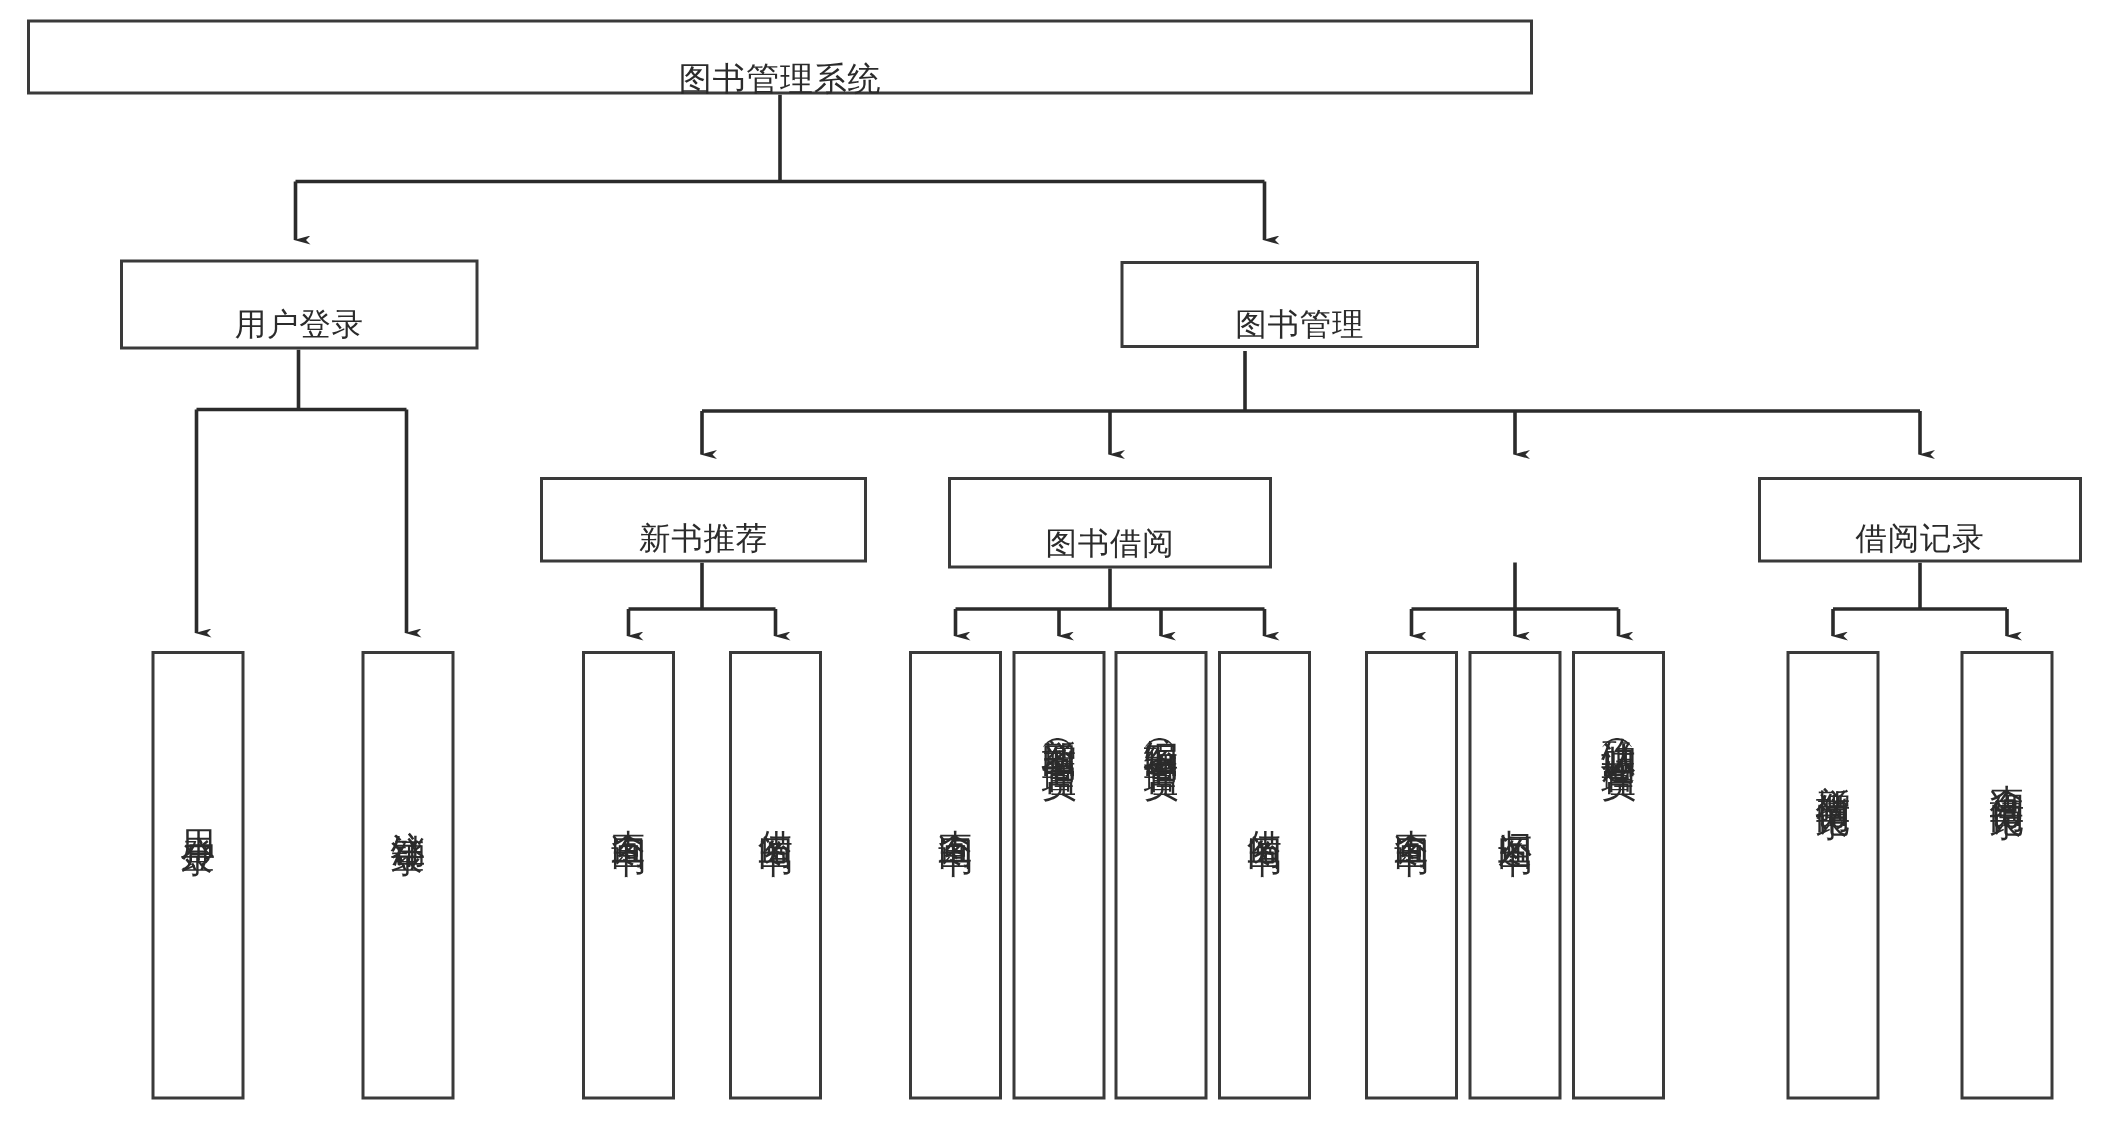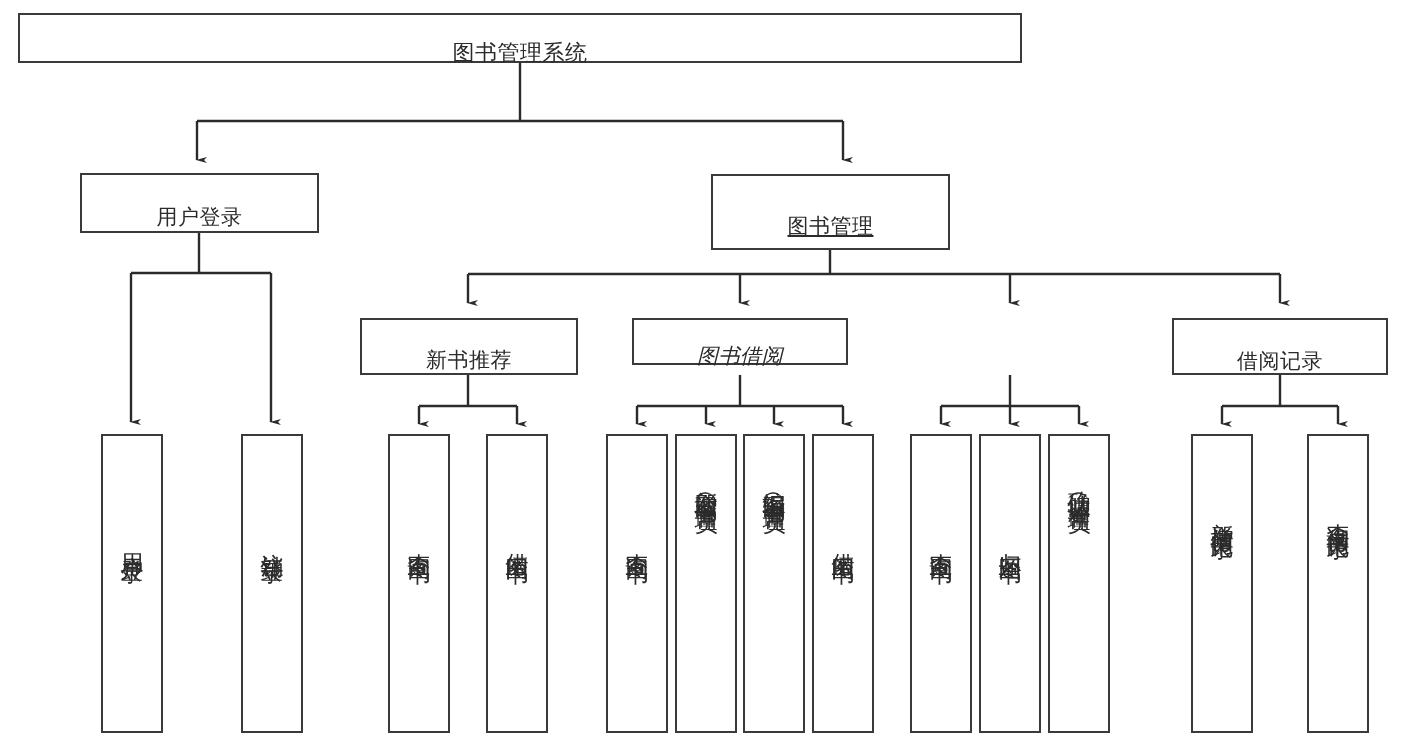--- a/index.html
+++ b/index.html
@@ -124,34 +124,34 @@
   </svg>
 
   <div class="node root horiz" style="left:18px; top:13px; width:1004px; height:50px;">
     <span class="lbl">图书管理系统</span>
   </div>
 
   <div class="node horiz" style="left:80px; top:173px; width:239px; height:60px;">
     <span class="lbl">用户登录</span>
   </div>
 
-  <div class="node horiz" style="left:711px; top:174px; width:239px; height:76px;text-decoration:underline;">
+  <div class="node horiz" style="left:747px; top:174px; width:239px; height:58px;">
     <span class="lbl">图书管理</span>
   </div>
 
   <div class="node horiz" style="left:360px; top:318px; width:218px; height:57px;align-items:flex-end;">
     <span class="lbl">新书推荐</span>
   </div>
 
-  <div class="node horiz" style="left:632px; top:318px; width:216px; height:47px;font-style:italic;">
+  <div class="node horiz" style="left:632px; top:318px; width:216px; height:61px;">
     <span class="lbl">图书借阅</span>
   </div>
 
 
-  <div class="node horiz" style="left:1172px; top:318px; width:216px; height:57px;">
+  <div class="node horiz" style="left:1172px; top:318px; width:216px; height:57px;align-items:flex-end;">
     <span class="lbl">借阅记录</span>
   </div>
 
   <div class="node vert" style="left:101px; top:434px; width:62px; height:299px; padding-top:70px;">
     <span class="lbl">用户登录</span>
   </div>
   <div class="node vert" style="left:241px; top:434px; width:62px; height:299px; padding-top:70px;">
     <span class="lbl">注销登录</span>
   </div>
 

